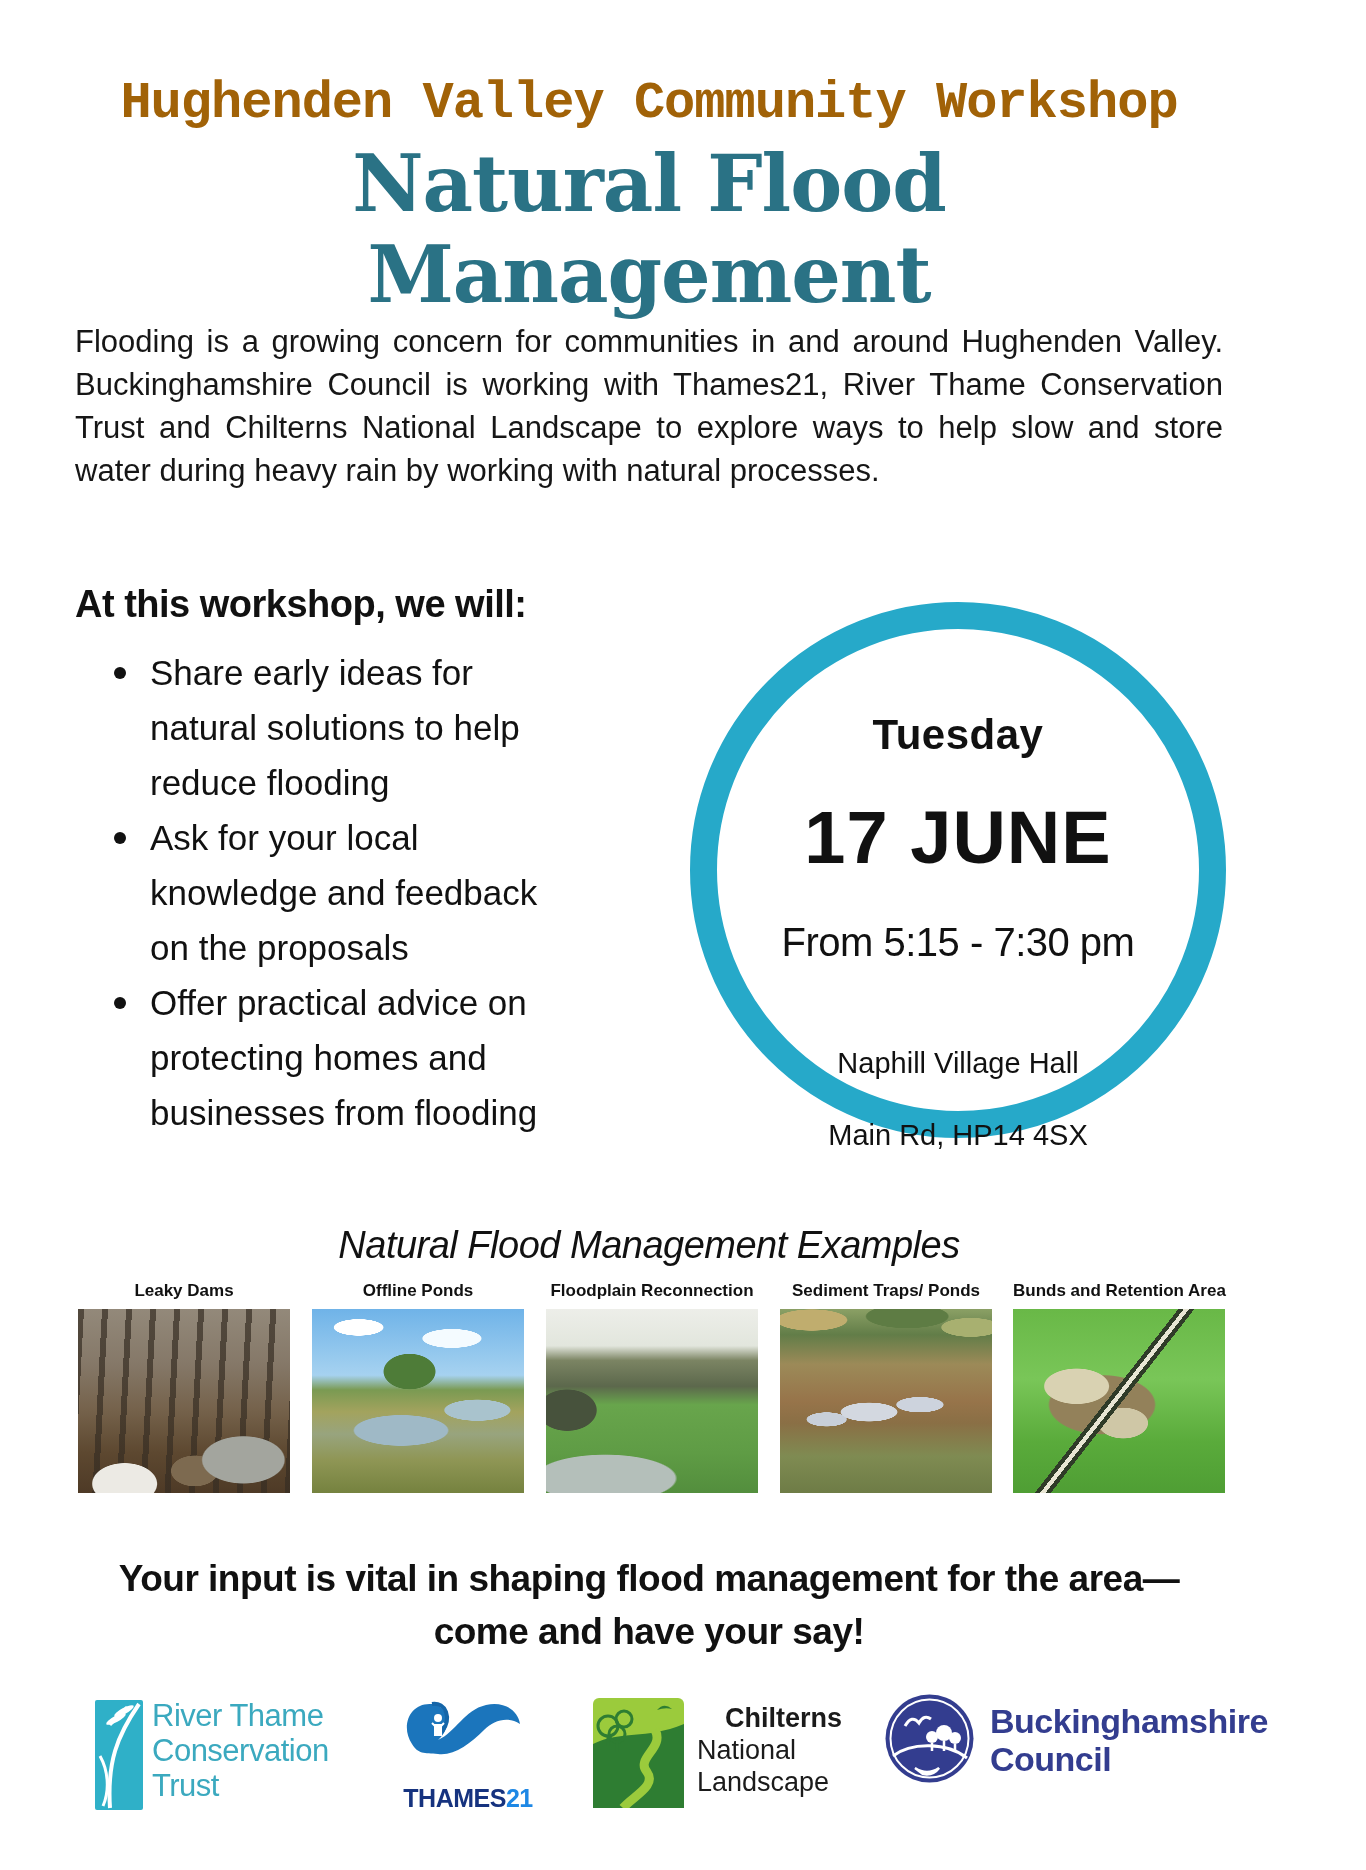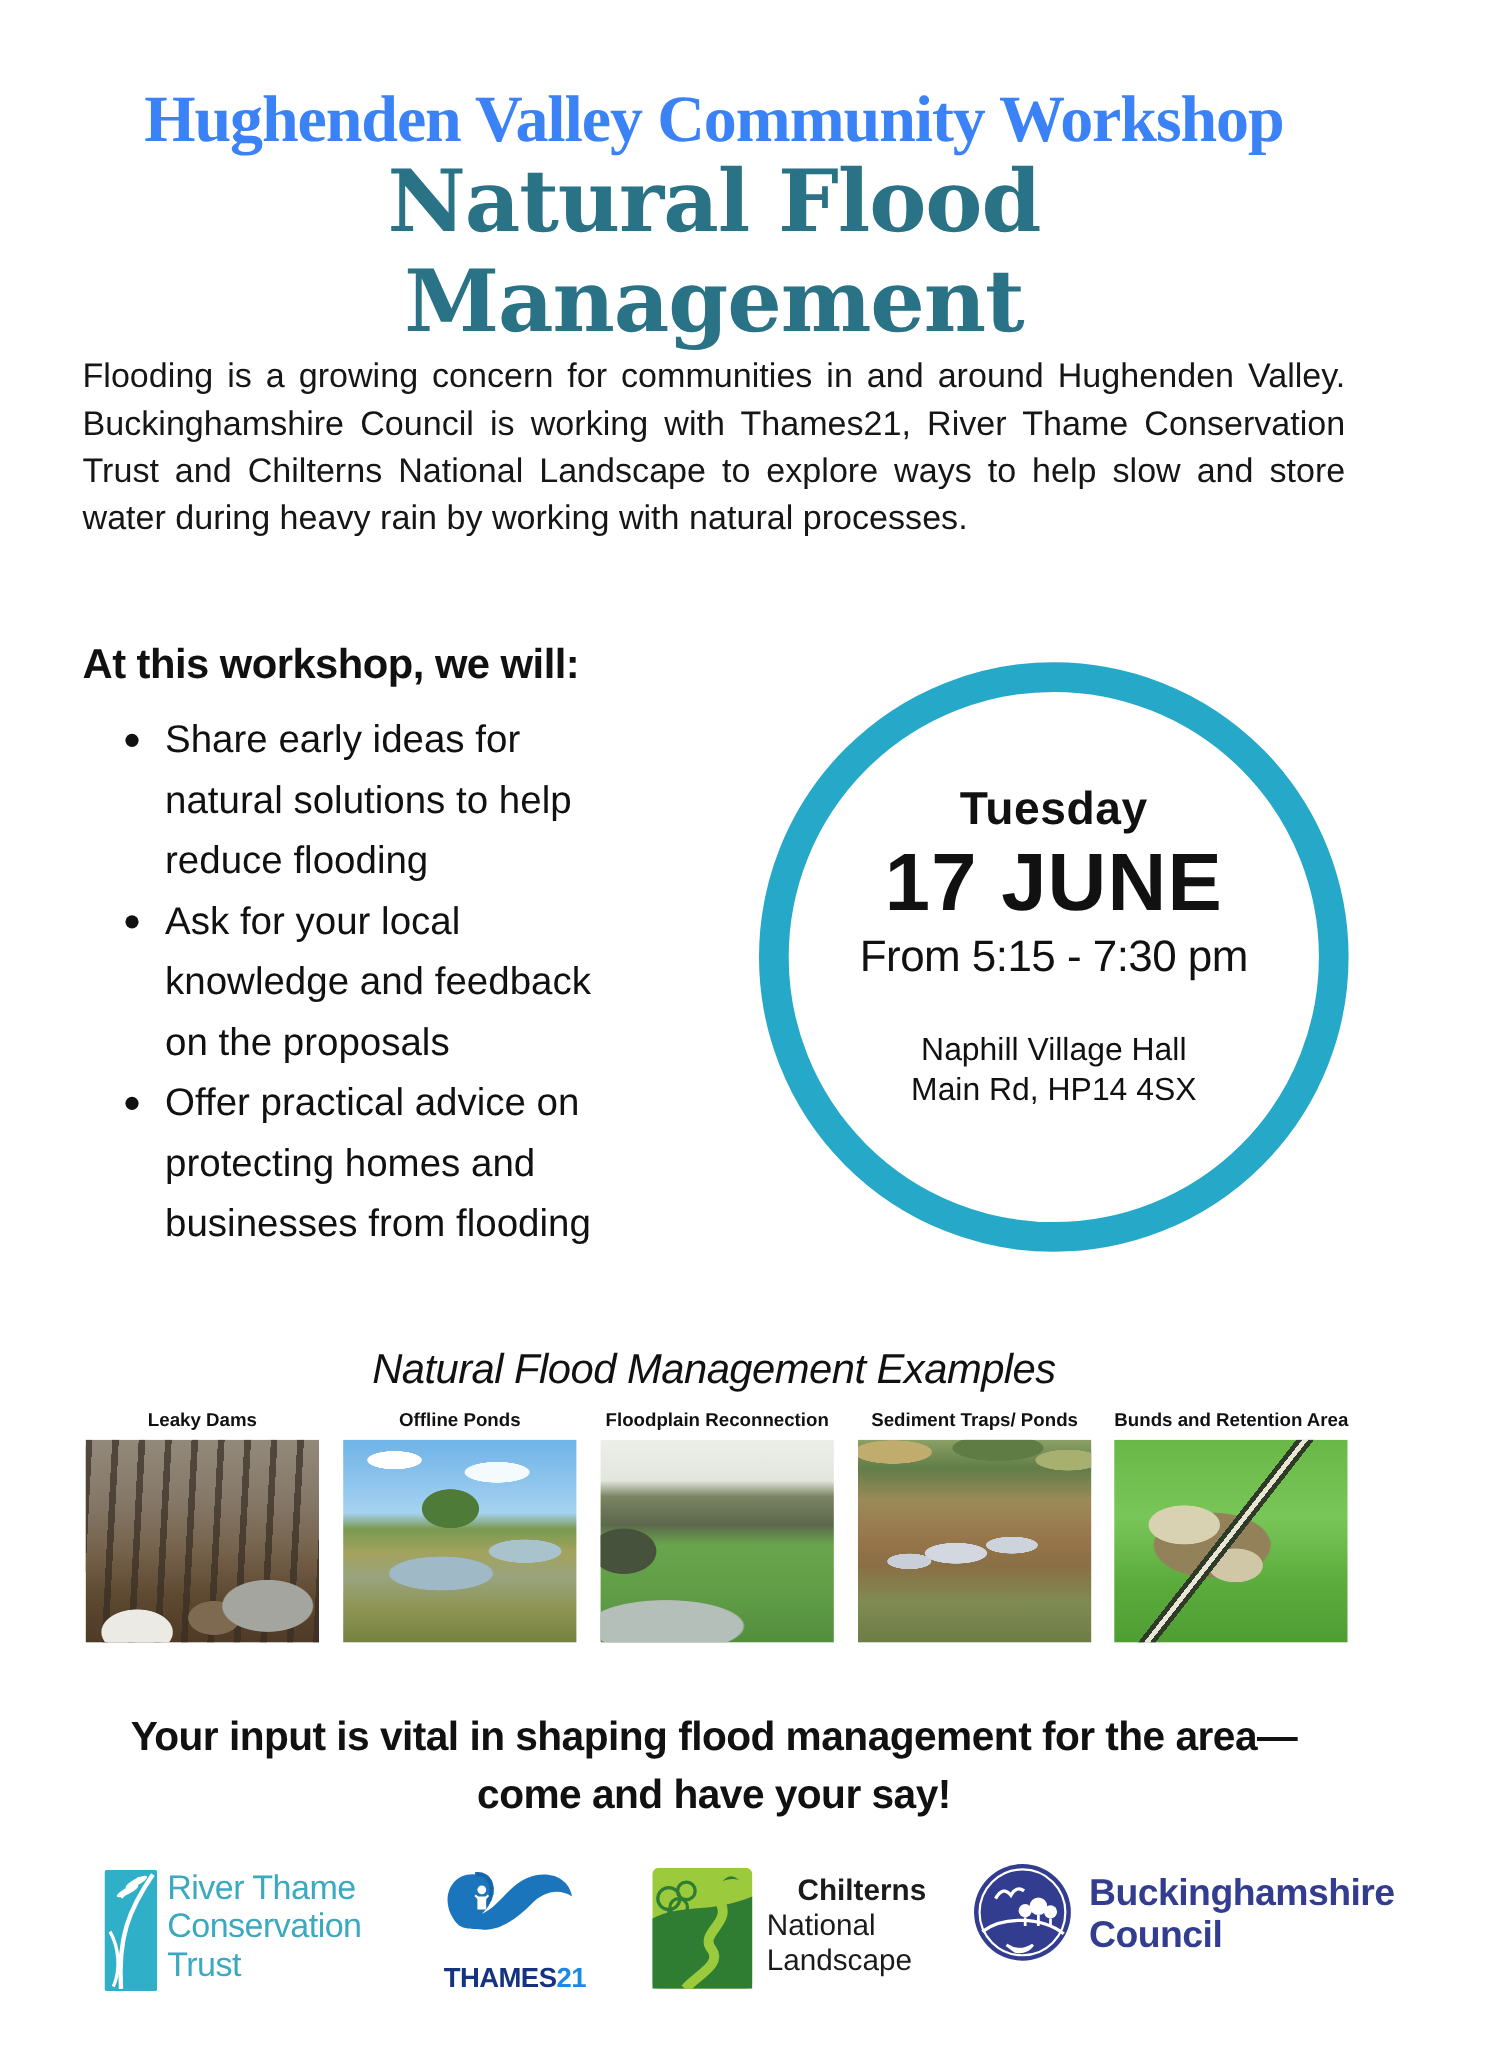--- a/index.html
+++ b/index.html
@@ -1,22 +1,22 @@
 <!DOCTYPE html>
 <html><head>
 <meta charset="utf-8">
 <style>
   html,body{margin:0;padding:0;background:#fff;}
   .page{position:relative;width:1366px;height:1870px;background:#ffffff;overflow:hidden;
         font-family:"Liberation Sans",sans-serif;color:#111;}
 
   
   .title1{position:absolute;left:75px;top:74px;width:1148px;text-align:center;
-          font-family:Liberation Serif, serif;font-weight:600;font-size:60px;
-          color:#3b82f6;letter-spacing:-1px;}
+          font-family:Liberation Mono, monospace;font-weight:600;font-size:52px;
+          color:#a16207;letter-spacing:-1px;}
   .title2{position:absolute;left:75px;top:138px;width:1148px;text-align:center;
           font-family:"DejaVu Serif",serif;font-weight:800;font-size:78px;
           color:#2A7285;letter-spacing:-1px;}
 
   
   .intro{position:absolute;left:75px;top:320px;width:1148px;
          font-size:31px;line-height:43px;text-align:justify;color:#161616;}
 
   
   .workshop-heading{position:absolute;left:75px;top:583px;
@@ -24,21 +24,21 @@
   .bullets{position:absolute;left:110px;top:645px;width:462px;
          font-size:35px;line-height:55px;list-style:none;margin:0;padding:0;}
   .bullets li{position:relative;padding-left:40px;}
   .bullets li::before{content:"";position:absolute;left:4px;top:22px;width:12px;height:12px;
          border-radius:50%;background:#111;}
 
   
   .circle{position:absolute;left:690px;top:602px;width:536px;height:536px;
           box-sizing:border-box;border:27px solid #26A9C9;border-radius:50%;
           display:flex;flex-direction:column;align-items:center;padding-top:82px;
-          text-align:center;background:#fff;}
+          text-align:center;background:#fff;gap:36px;}
   .ev-day{font-size:42px;font-weight:bold;letter-spacing:0.5px;}
   .ev-date{font-size:74px;font-weight:700;letter-spacing:1px;margin-top:0;}
   .ev-time{font-size:40px;margin-top:4px;letter-spacing:-0.5px;}
   .ev-venue{font-size:29px;margin-top:44px;line-height:36px;}
   .ev-address{font-size:29px;line-height:36px;}
 
   
   .examples-h{position:absolute;left:75px;top:1224px;width:1148px;text-align:center;
           font-style:italic;font-size:38px;letter-spacing:-0.5px;}
   .example{position:absolute;top:1281px;width:212px;}

